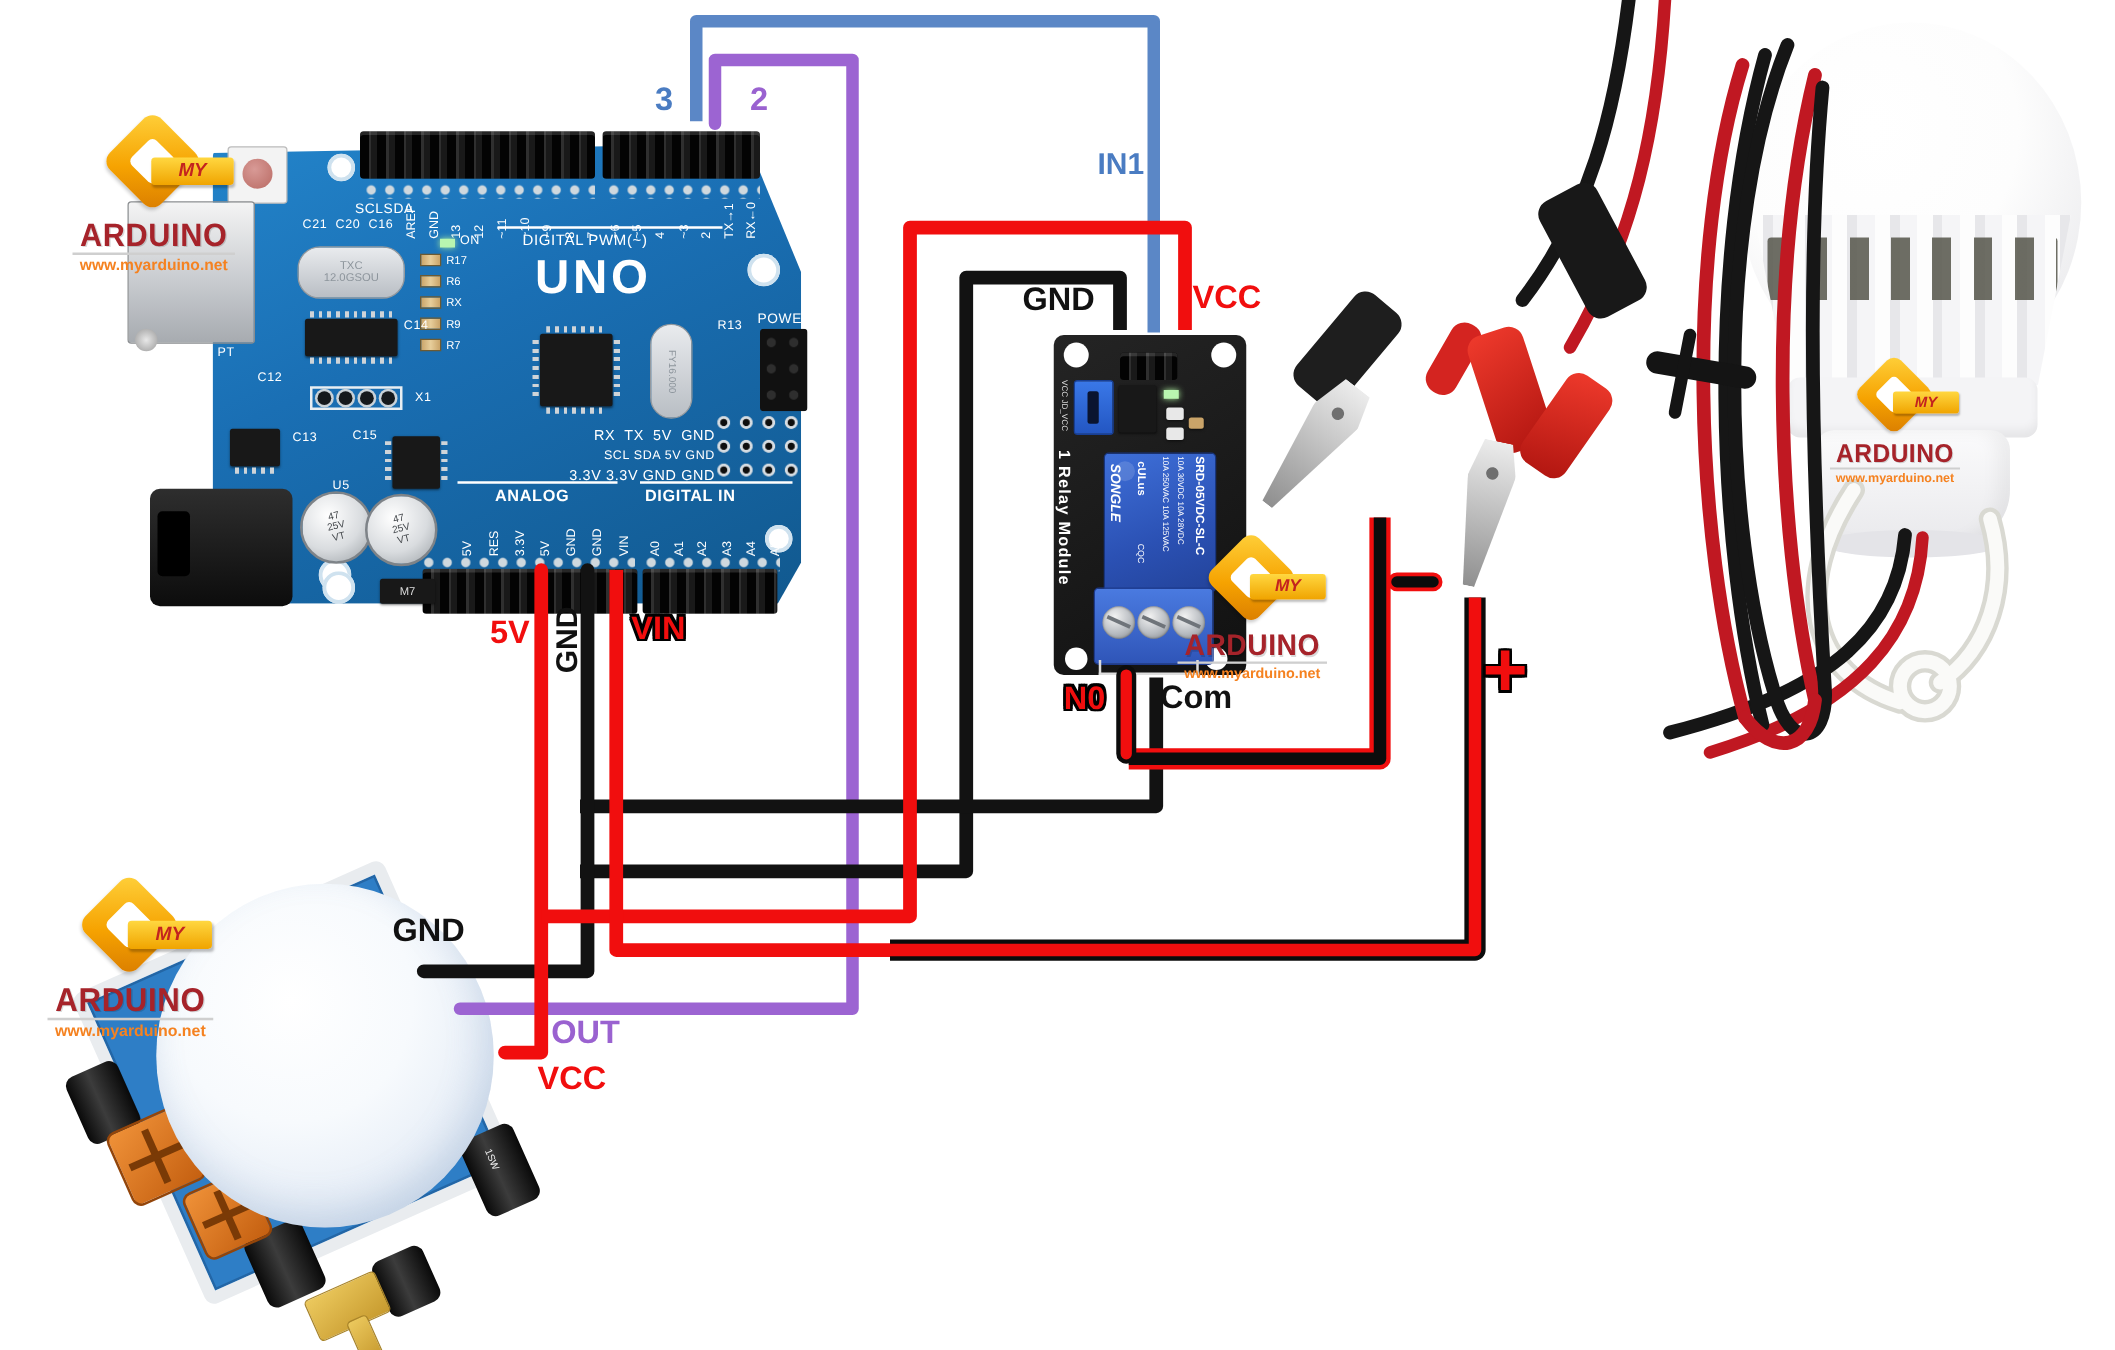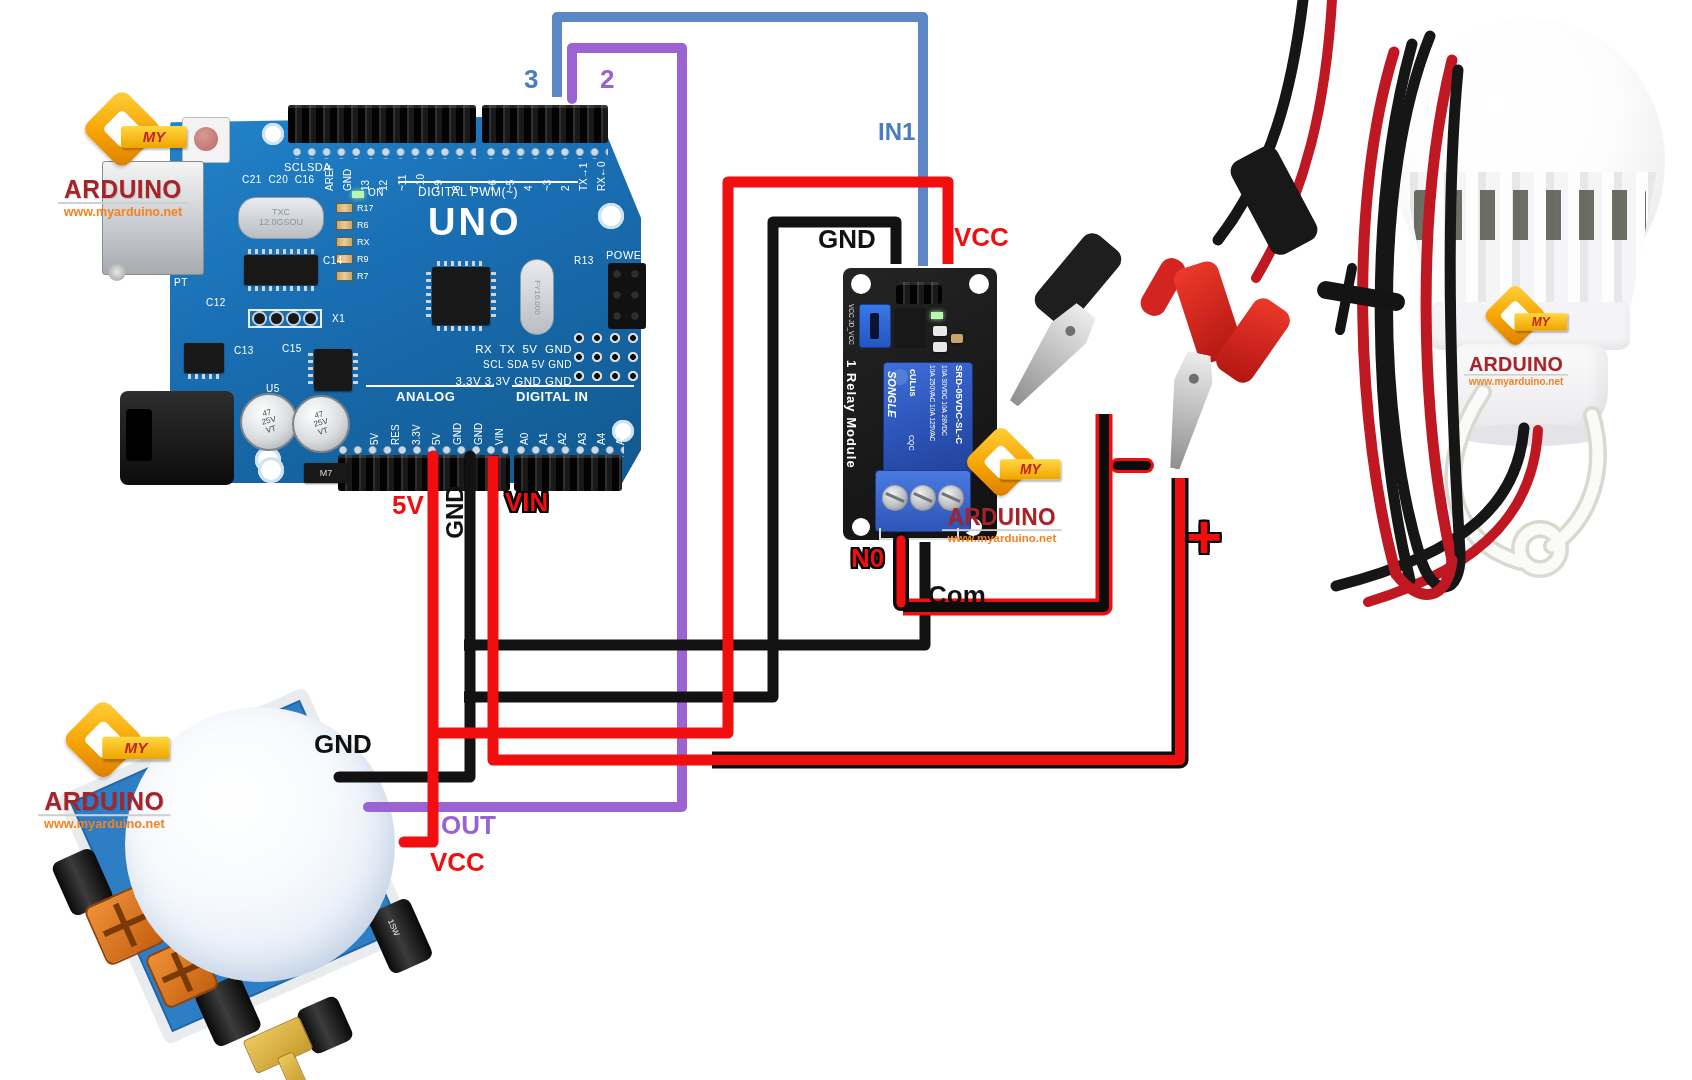--- a/index.html
+++ b/index.html
@@ -442,20 +442,20 @@
 
   <div class="wlabel blue" style="left:524px;top:66px;">3</div>
   <div class="wlabel purple" style="left:600px;top:66px;">2</div>
   <div class="wlabel blue" style="left:878px;top:120px;font-size:24px;">IN1</div>
   <div class="wlabel black" style="left:818px;top:226px;">GND</div>
   <div class="wlabel red" style="left:954px;top:224px;">VCC</div>
   <div class="wlabel red" style="left:392px;top:492px;">5V</div>
   <div class="wlabel black rot90" style="left:428px;top:500px;font-size:24px;">GND</div>
   <div class="wlabel red outlined" style="left:505px;top:489px;">VIN</div>
   <div class="wlabel red outlined" style="left:851px;top:545px;">N0</div>
-  <div class="wlabel black" style="left:928px;top:544px;margin-top:38px;">Com</div>
+  <div class="wlabel black" style="left:928px;top:544px;">Com</div>
   <div class="minus-bar" aria-label="−"></div>
   <div class="plus-sign outlined">+</div>
   <div class="wlabel black" style="left:314px;top:731px;">GND</div>
   <div class="wlabel purple" style="left:441px;top:812px;">OUT</div>
   <div class="wlabel red" style="left:430px;top:849px;">VCC</div>
 
 </div>
 
 </body></html>

